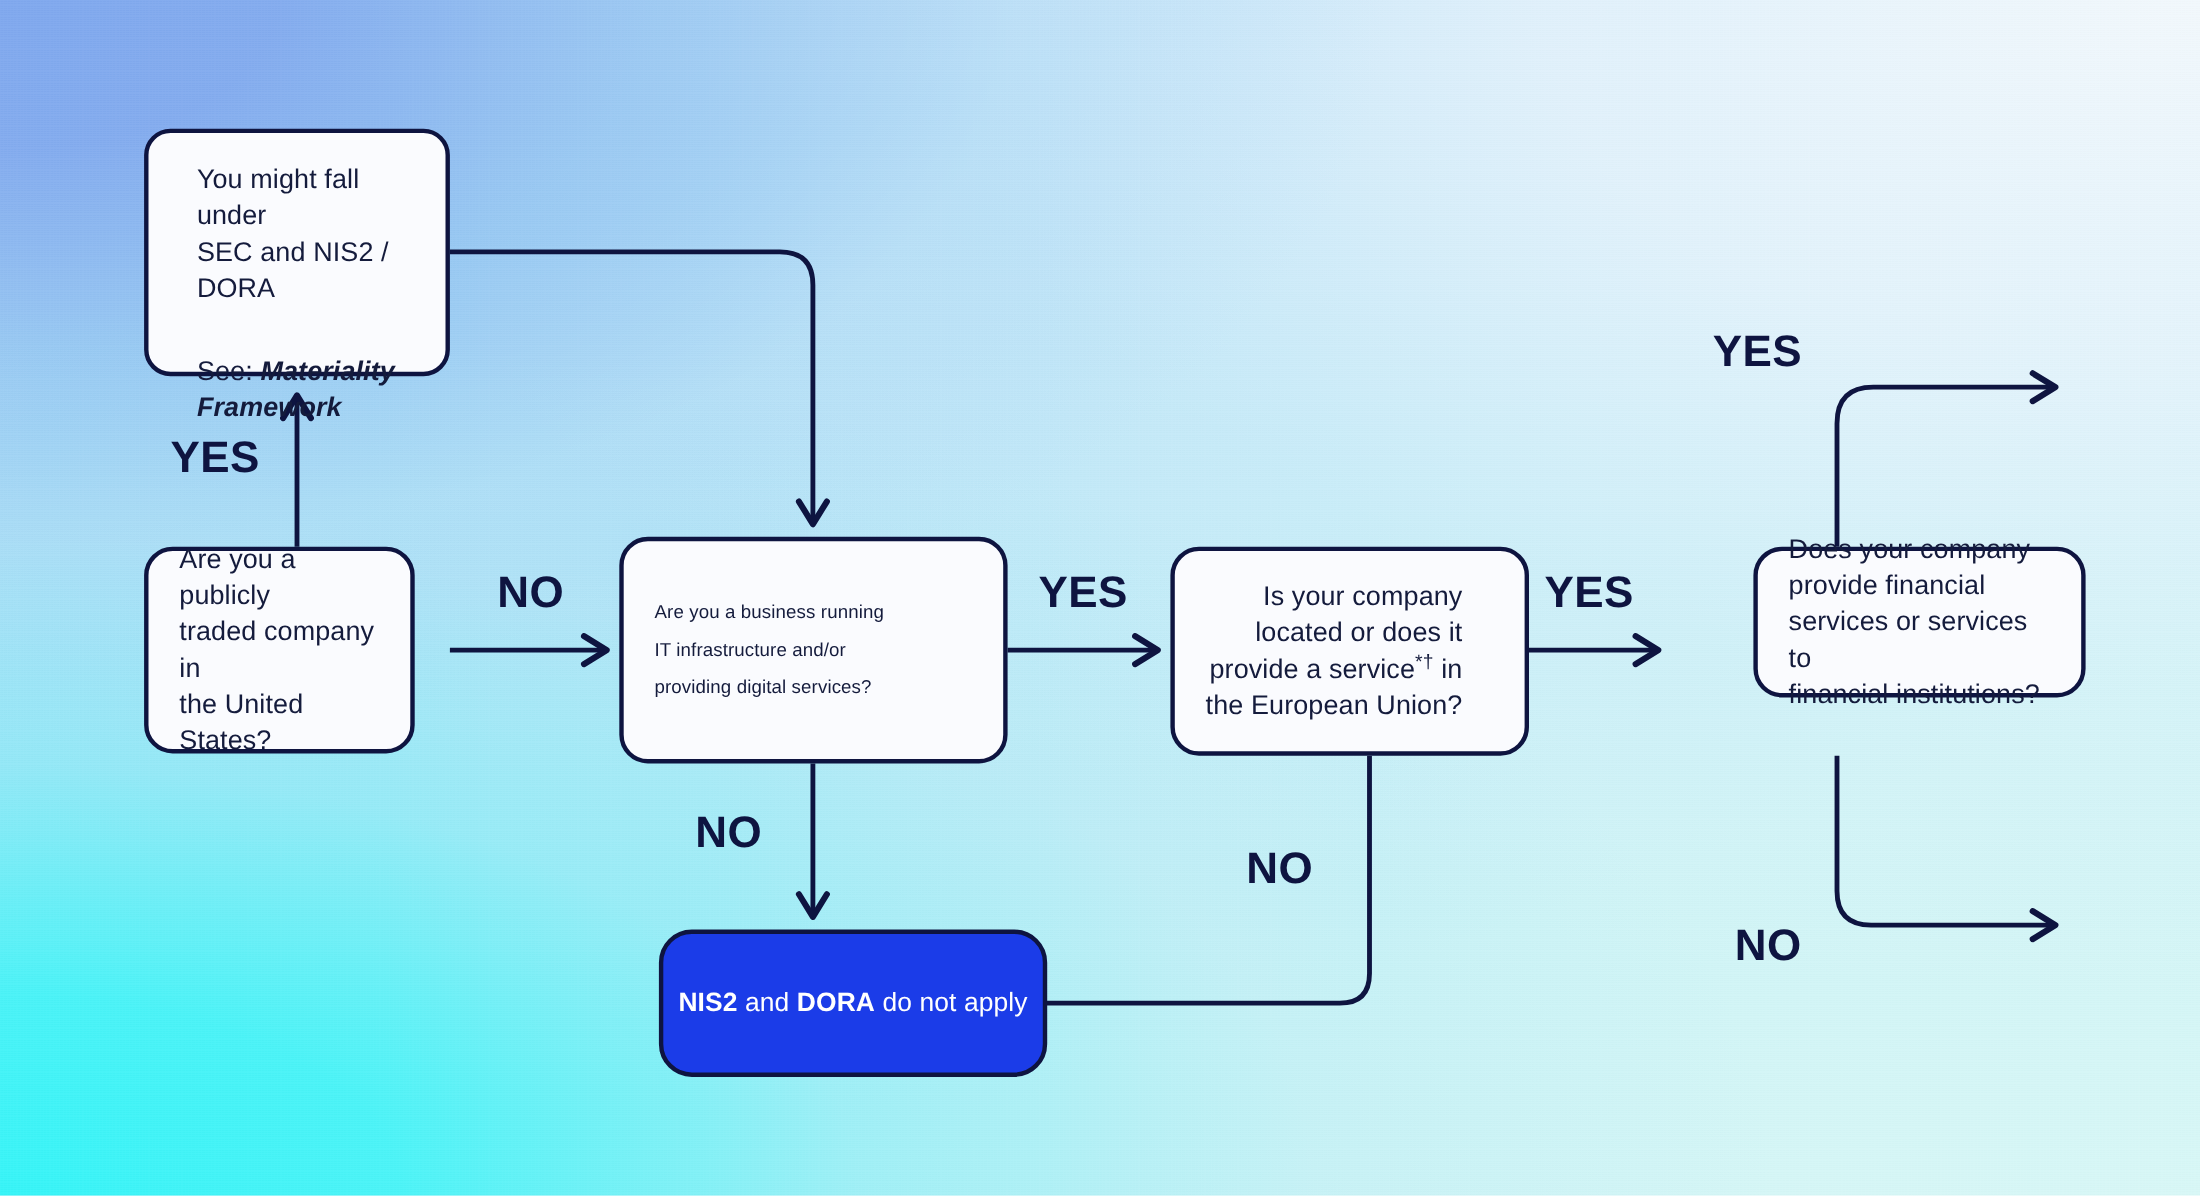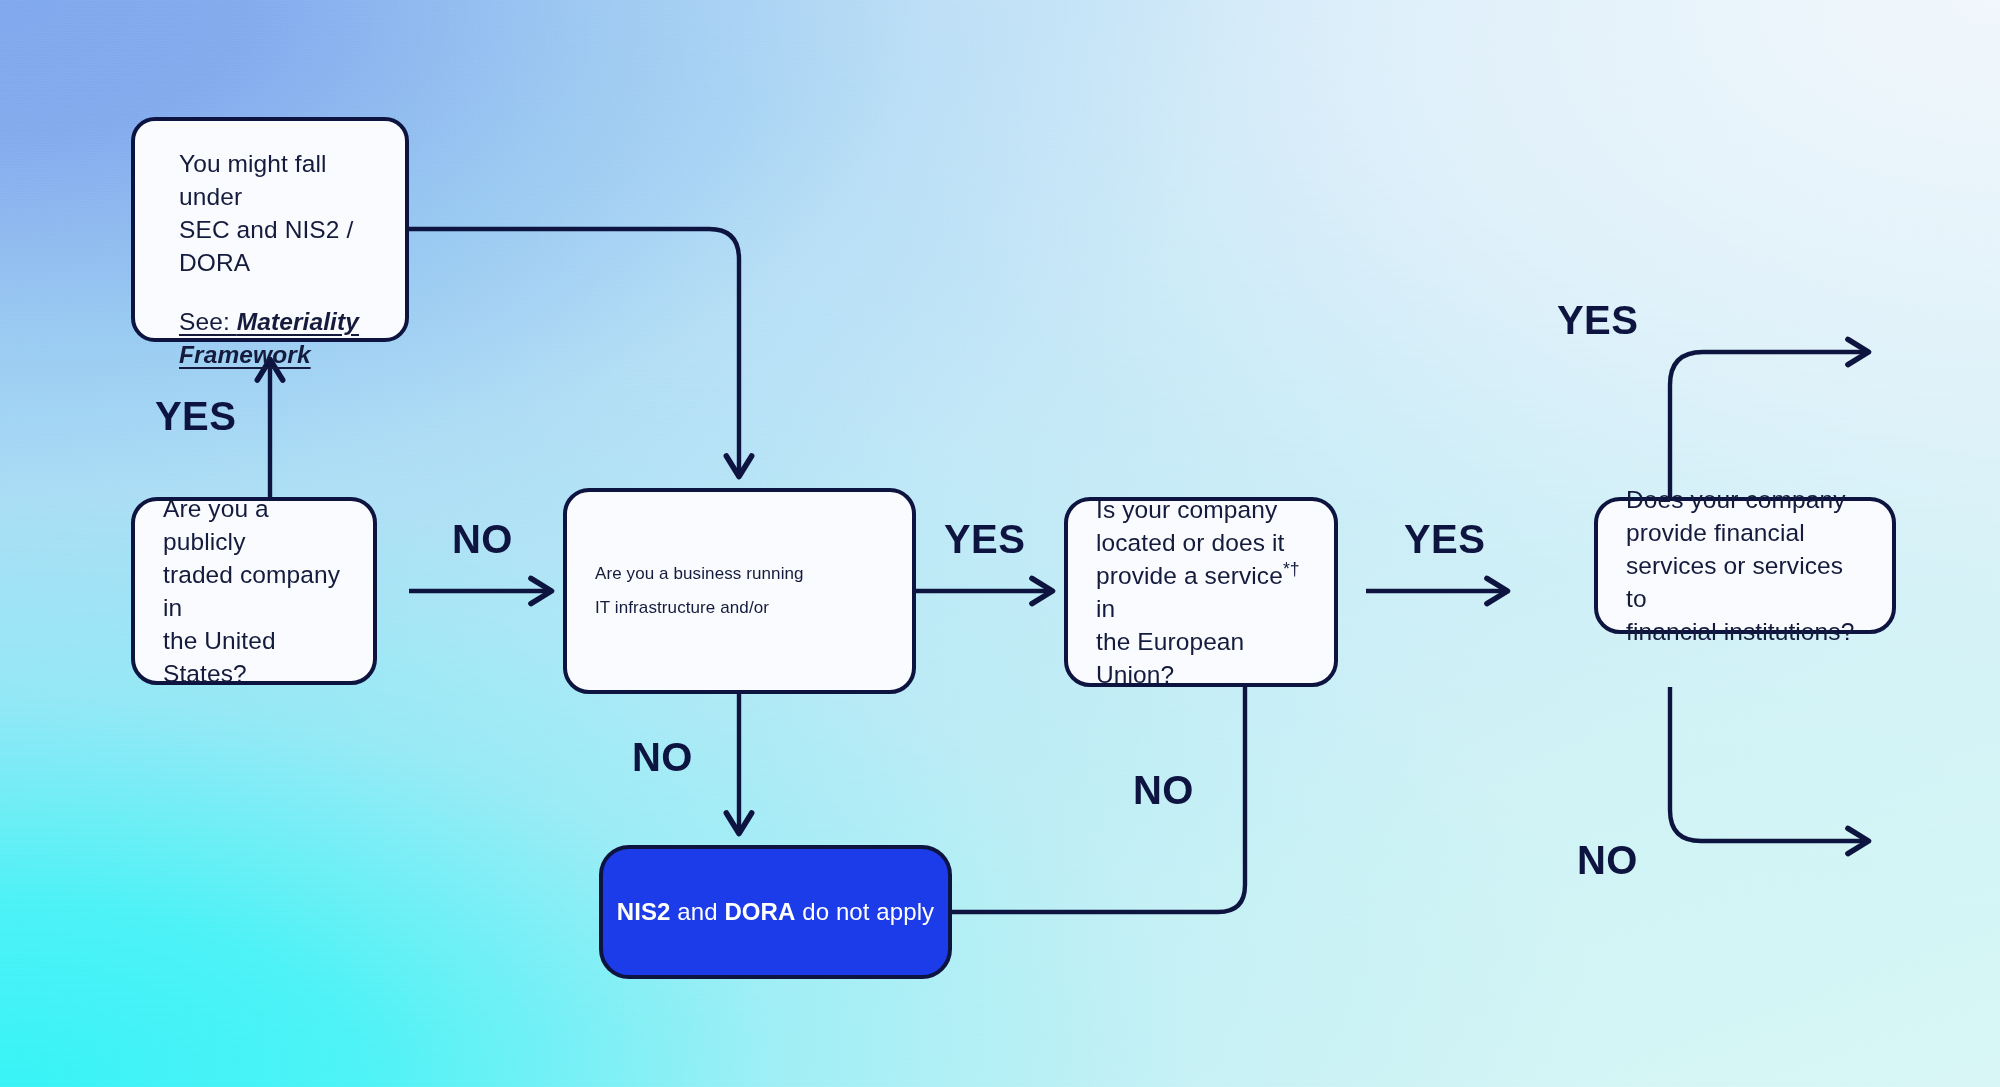--- a/index.html
+++ b/index.html
@@ -73,36 +73,35 @@
     width: 278px;
     height: 225px;
     border-radius: 24px;
     align-items: flex-start;
     padding-top: 26px;
     padding-left: 44px;
   }
   #node-sec .txt { font-size: 24.5px; line-height: 33px; }
   .linkline {
     display: block;
-    margin-top: 26px;
-    text-decoration: underline;
+    margin-top: 42px;
     text-underline-offset: 4px;
     text-decoration-thickness: 2px;
     color: #141B3C;
     cursor: pointer;
   }
   .linkline .em {
     font-style: italic;
     font-weight: 700;
   }
 
   
   #node-q1 { left: 131px;  top: 497px; width: 246px; height: 188px; }
   #node-q2 { left: 563px;  top: 488px; width: 353px; height: 206px; }
-  #node-q3 { left: 1064px; top: 497px; width: 274px; height: 190px; }
+  #node-q3 { left: 1064px; top: 497px; width: 326px; height: 190px; text-align: right; }
   #node-q4 { left: 1594px; top: 497px; width: 302px; height: 137px; }
 
   #node-q1 .txt, #node-q3 .txt, #node-q4 .txt { font-size: 24.5px; line-height: 33px; }
   #node-q2 .txt { font-size: 17px; line-height: 34px; }
 
   sup.mark {
     font-size: 0.72em;
     vertical-align: super;
     line-height: 0;
   }
@@ -205,20 +204,21 @@
       <span>Are you a publicly</span><br>
       <span>traded company in</span><br>
       <span>the United States?</span>
     </div>
   </div>
 
   <div class="node decision" id="node-q2">
     <div class="txt">
       <span>Are you a business running</span><br>
       <span>IT infrastructure and/or</span><br>
+      <span>providing digital services?</span>
     </div>
   </div>
 
   <div class="node decision" id="node-q3">
     <div class="txt">
       <span>Is your company</span><br>
       <span>located or does it</span><br>
       <span>provide a service</span><sup class="mark">*†</sup><span> in</span><br>
       <span>the European Union?</span>
     </div>

